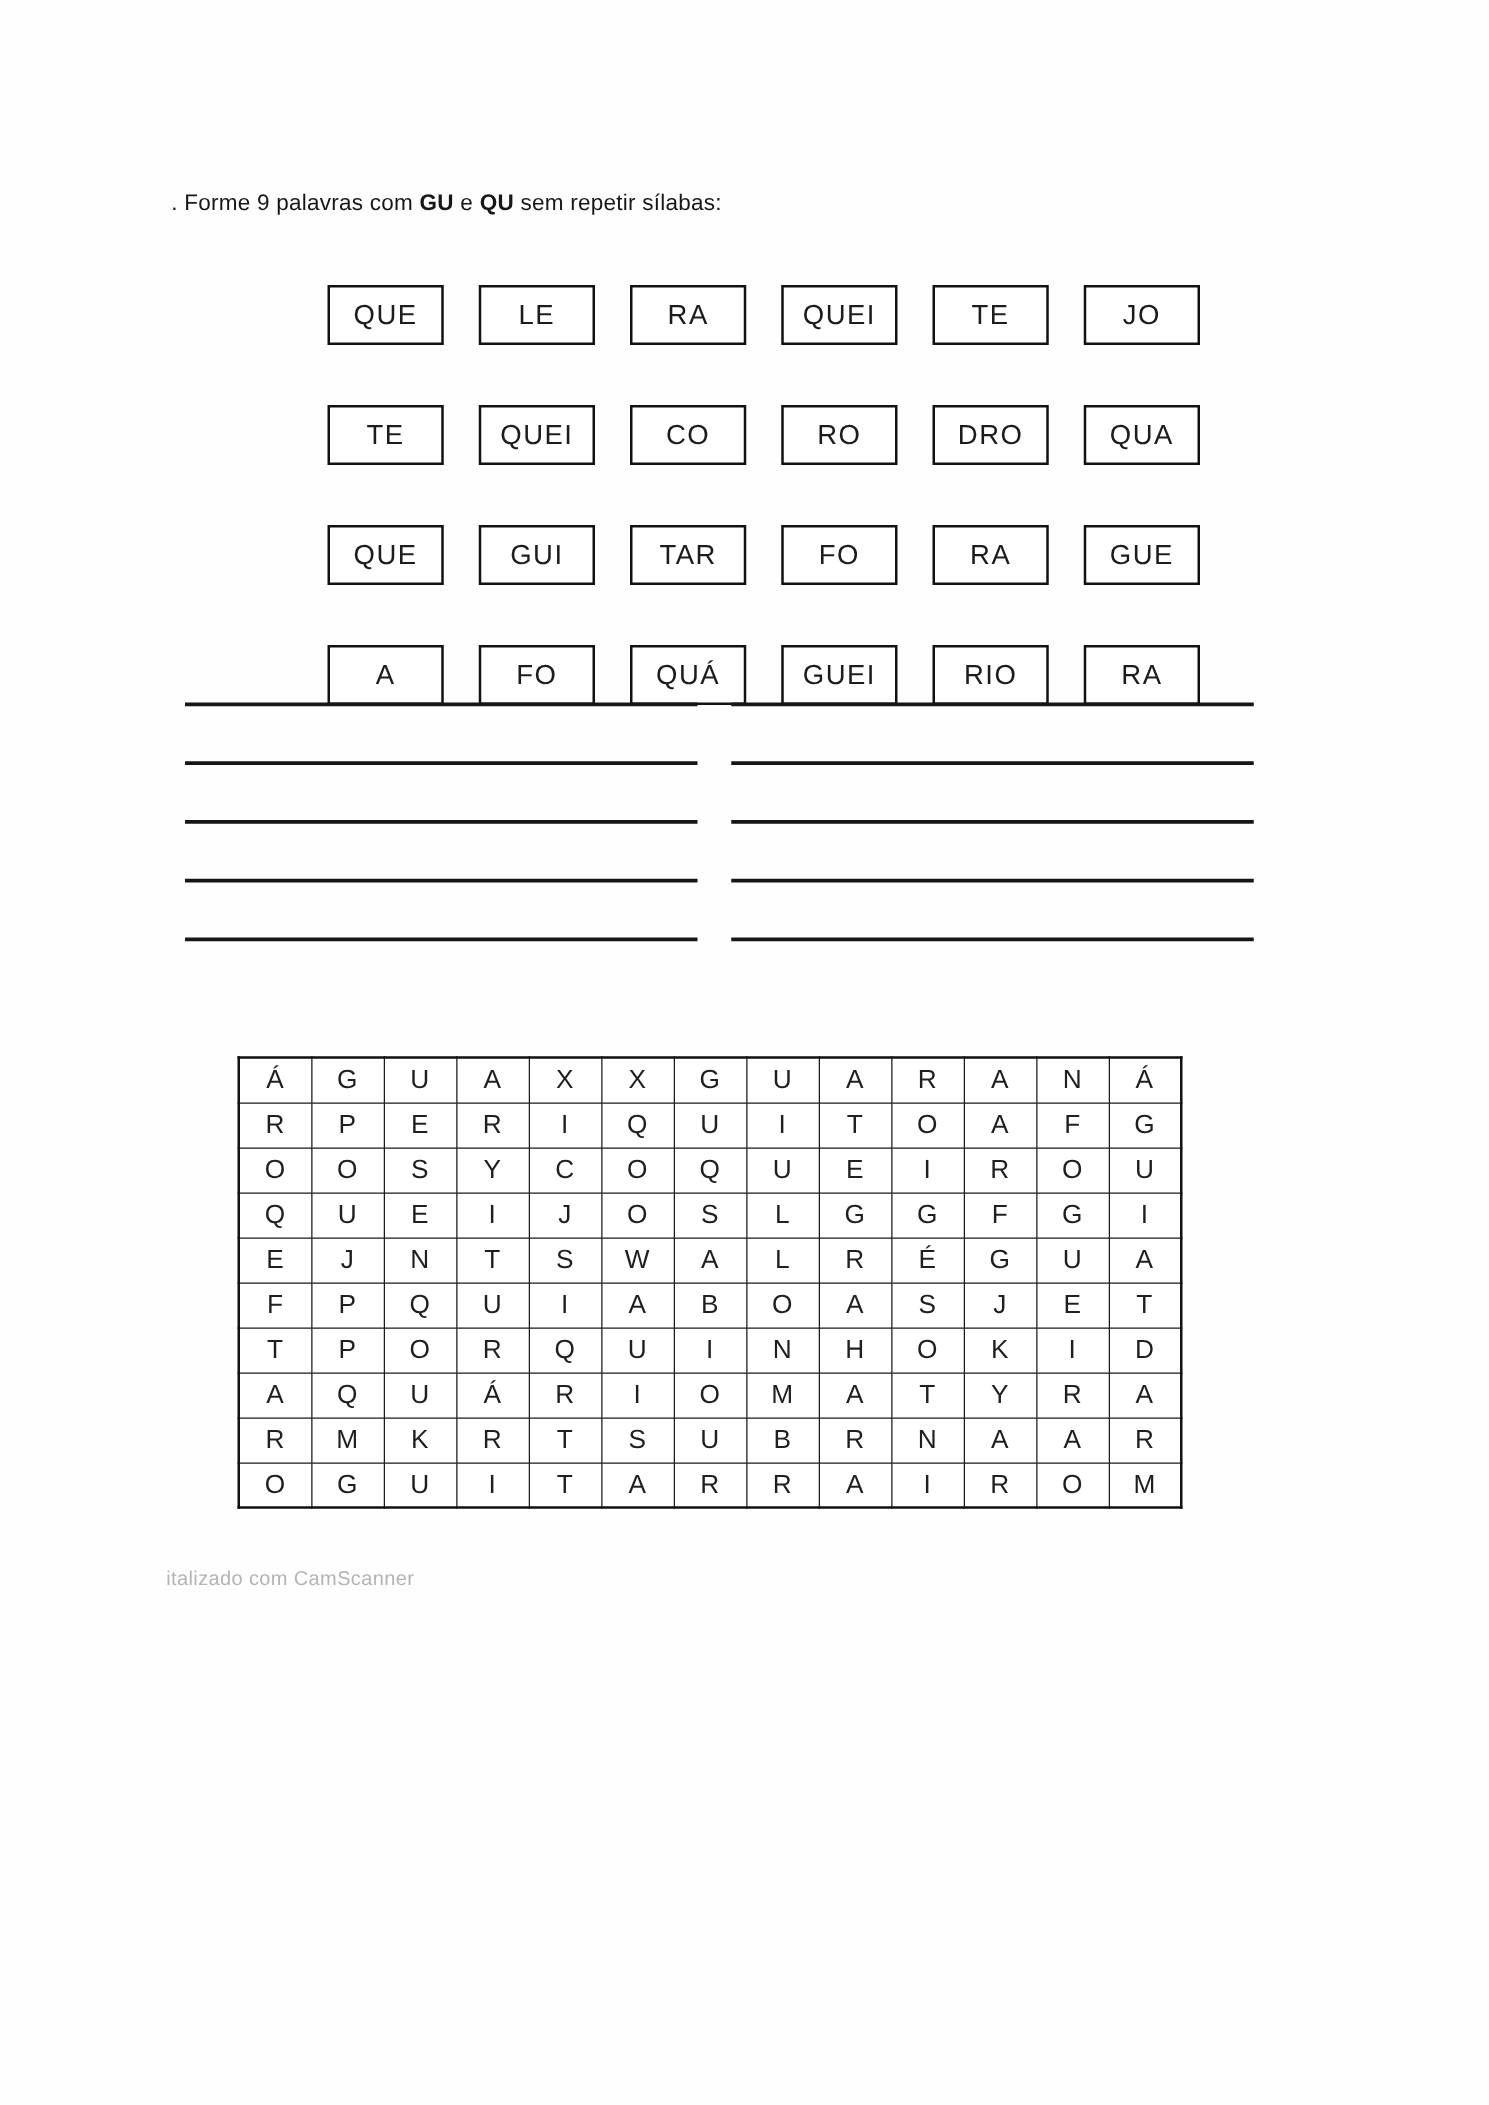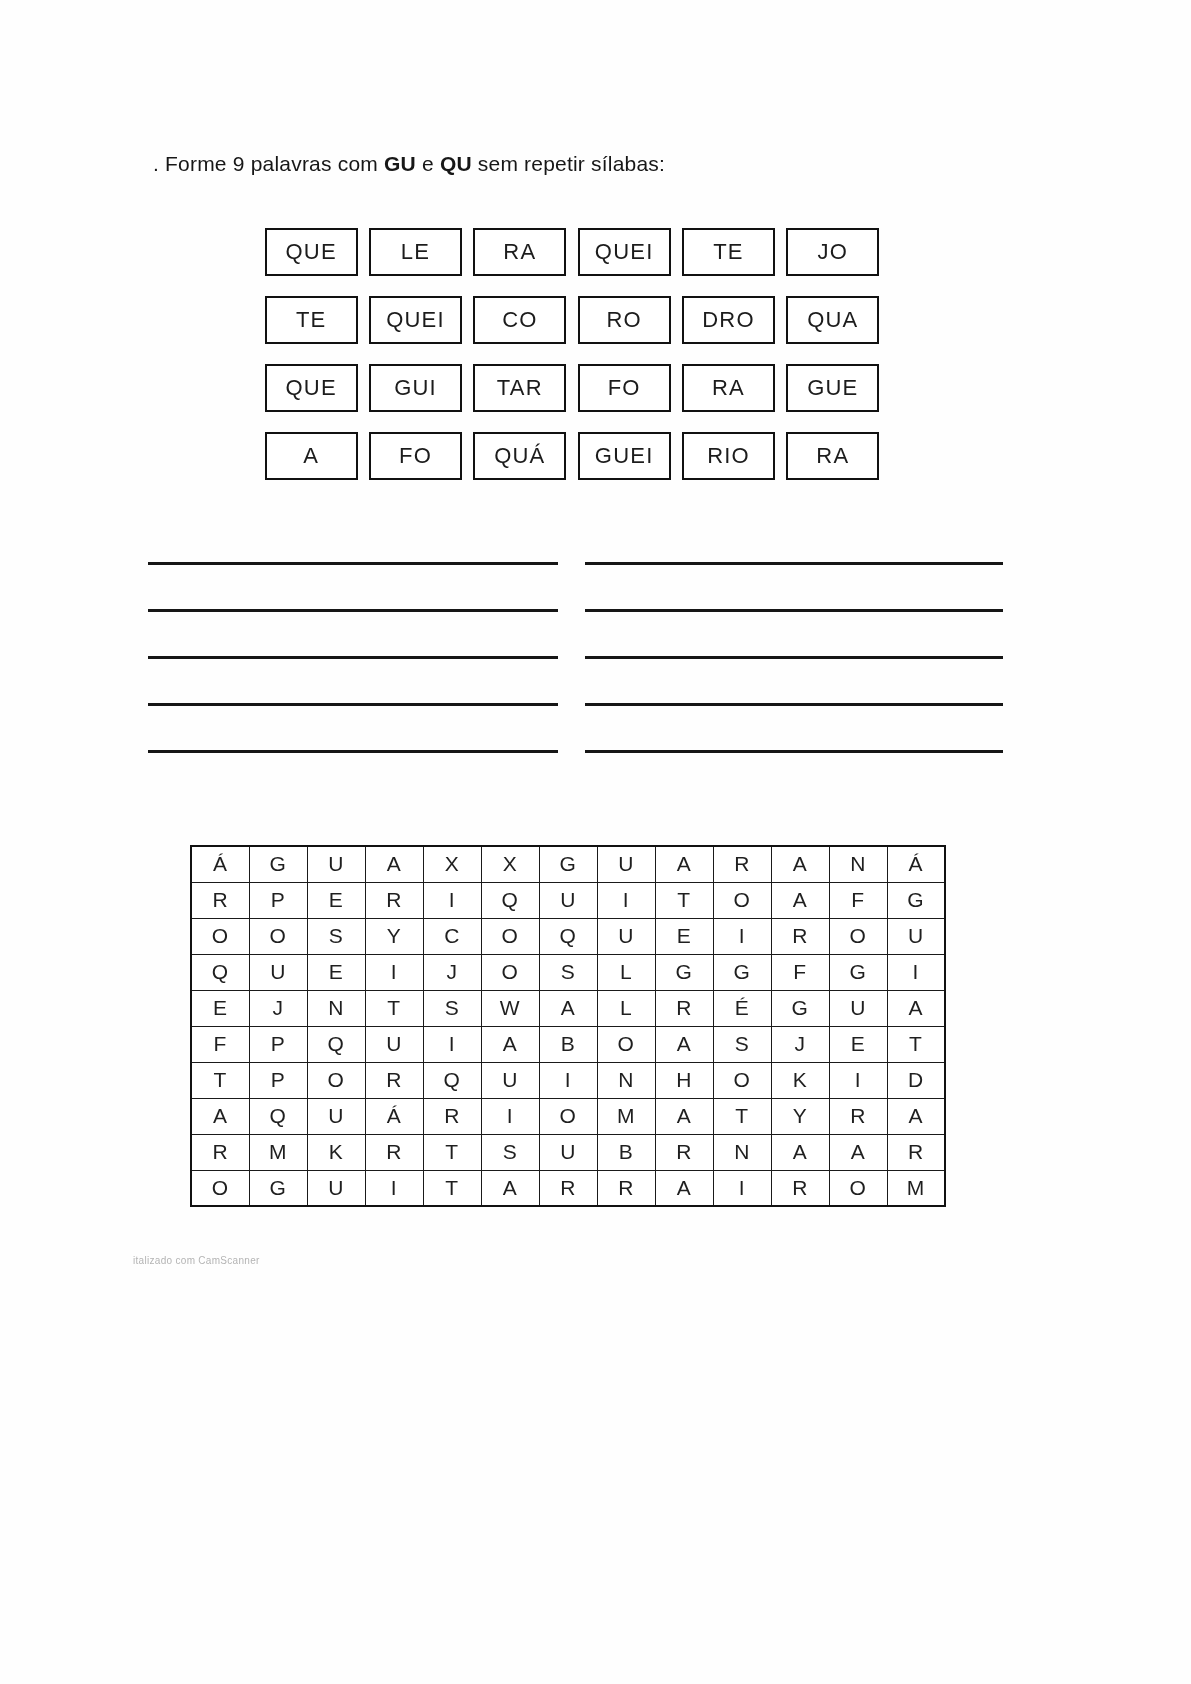--- a/index.html
+++ b/index.html
@@ -22,38 +22,38 @@
     position: absolute;
     inset: 0;
     background: #fefefe;
   }
 
   
   .ex1-heading {
     position: absolute;
     left: 137px;
     top: 152px;
-    font-size: 21px;
+    font-size: 18px;
     letter-spacing: 0.2px;
     white-space: nowrap;
     color: #171717;
-    margin-left: 16px;
   }
   .ex1-heading .bold { font-weight: bold; }
 
   .syllable-grid {
     position: absolute;
     left: 262px;
     top: 218px;
     width: 620px;
     display: grid;
     grid-template-columns: repeat(6, 1fr);
     grid-auto-rows: 68px;
     column-gap: 6px;
     row-gap: 0px;
+    gap: 28px;
   }
   .syl-cellwrap {
     display: flex;
     align-items: center;
     justify-content: center;
   }
   .syl-cell {
     width: 93px;
     height: 48px;
     border: 2px solid #111;
@@ -116,21 +116,21 @@
     letter-spacing: 0.5px;
     color: #1f1f1f;
     padding: 0;
     background: #fff;
   }
 
   .watermark {
     position: absolute;
     left: 133px;
     top: 1255px;
-    font-size: 10px;
+    font-size: 16px;
     color: #b4b4b4;
     letter-spacing: 0.3px;
   }
 </style>
 </head>
 <body>
 
 <div class="page">
 
   <div class="ex1-heading">

